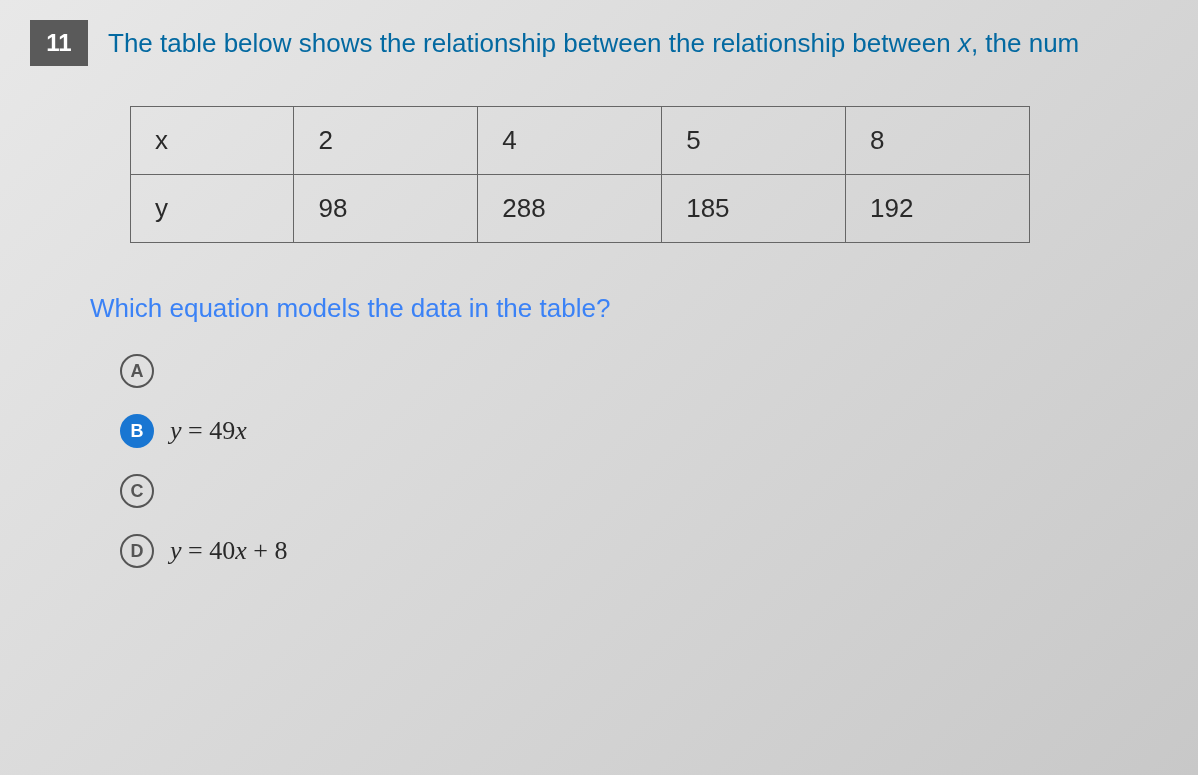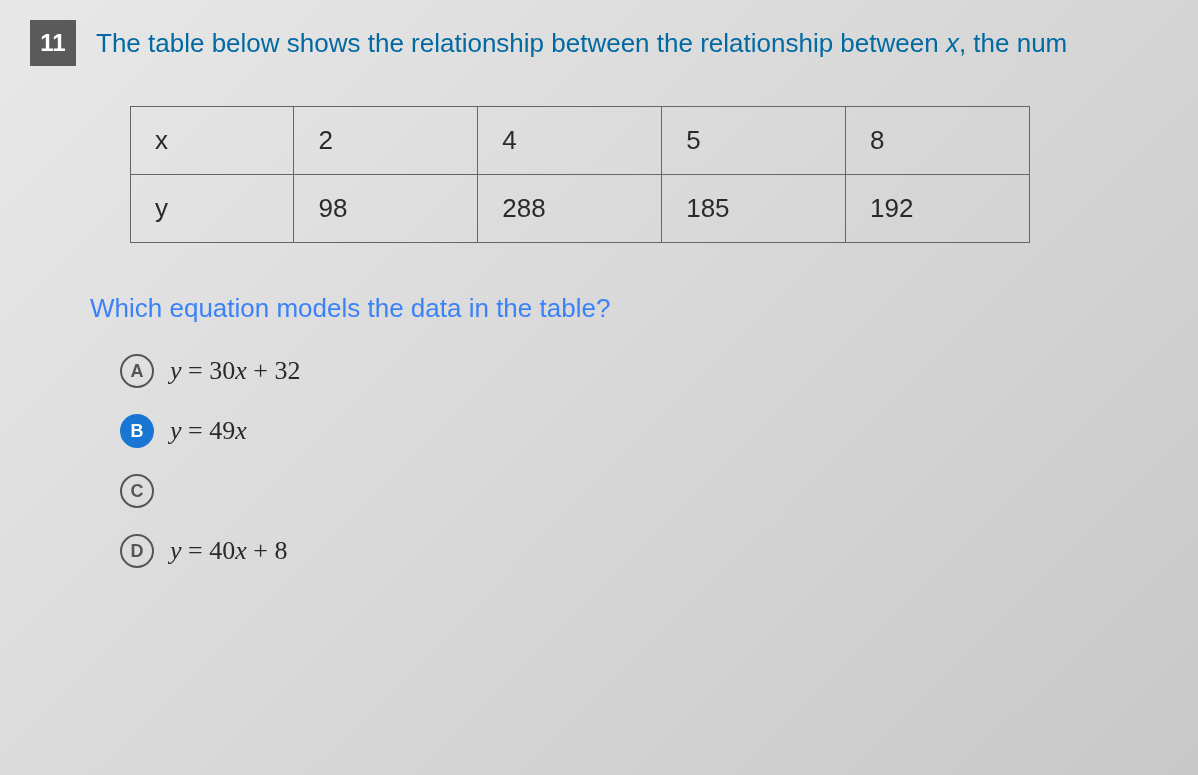--- a/index.html
+++ b/index.html
@@ -18,21 +18,21 @@
     }
     .question-header {
       display: flex;
       align-items: flex-start;
       gap: 20px;
       margin-bottom: 40px;
     }
     .question-number {
       background: #5a5a5a;
       color: #fff;
-      width: 46px;
+      width: 58px;
       height: 46px;
       display: flex;
       align-items: center;
       justify-content: center;
       font-size: 24px;
       font-weight: bold;
       flex-shrink: 0;
     }
     .question-text {
       font-size: 26px;
@@ -130,23 +130,20 @@
     <td>192</td>
   </tr>
 </tbody>
   </table>
 
 <div class="sub-question">Which equation models the data in the table?</div>
 
 <div class="options">
   <div class="option">
     <div class="option-letter">A</div>
-    <div class="option-equation">
-      <span class="var">y</span><span> = 30<span class="var">x</span> + 32</span>
-    </div>
   </div>
   <div class="option">
     <div class="option-letter selected">B</div>
     <div class="option-equation">
       <span class="var">y</span><span> = 49<span class="var">x</span></span>
     </div>
   </div>
   <div class="option">
     <div class="option-letter">C</div>
   </div>

